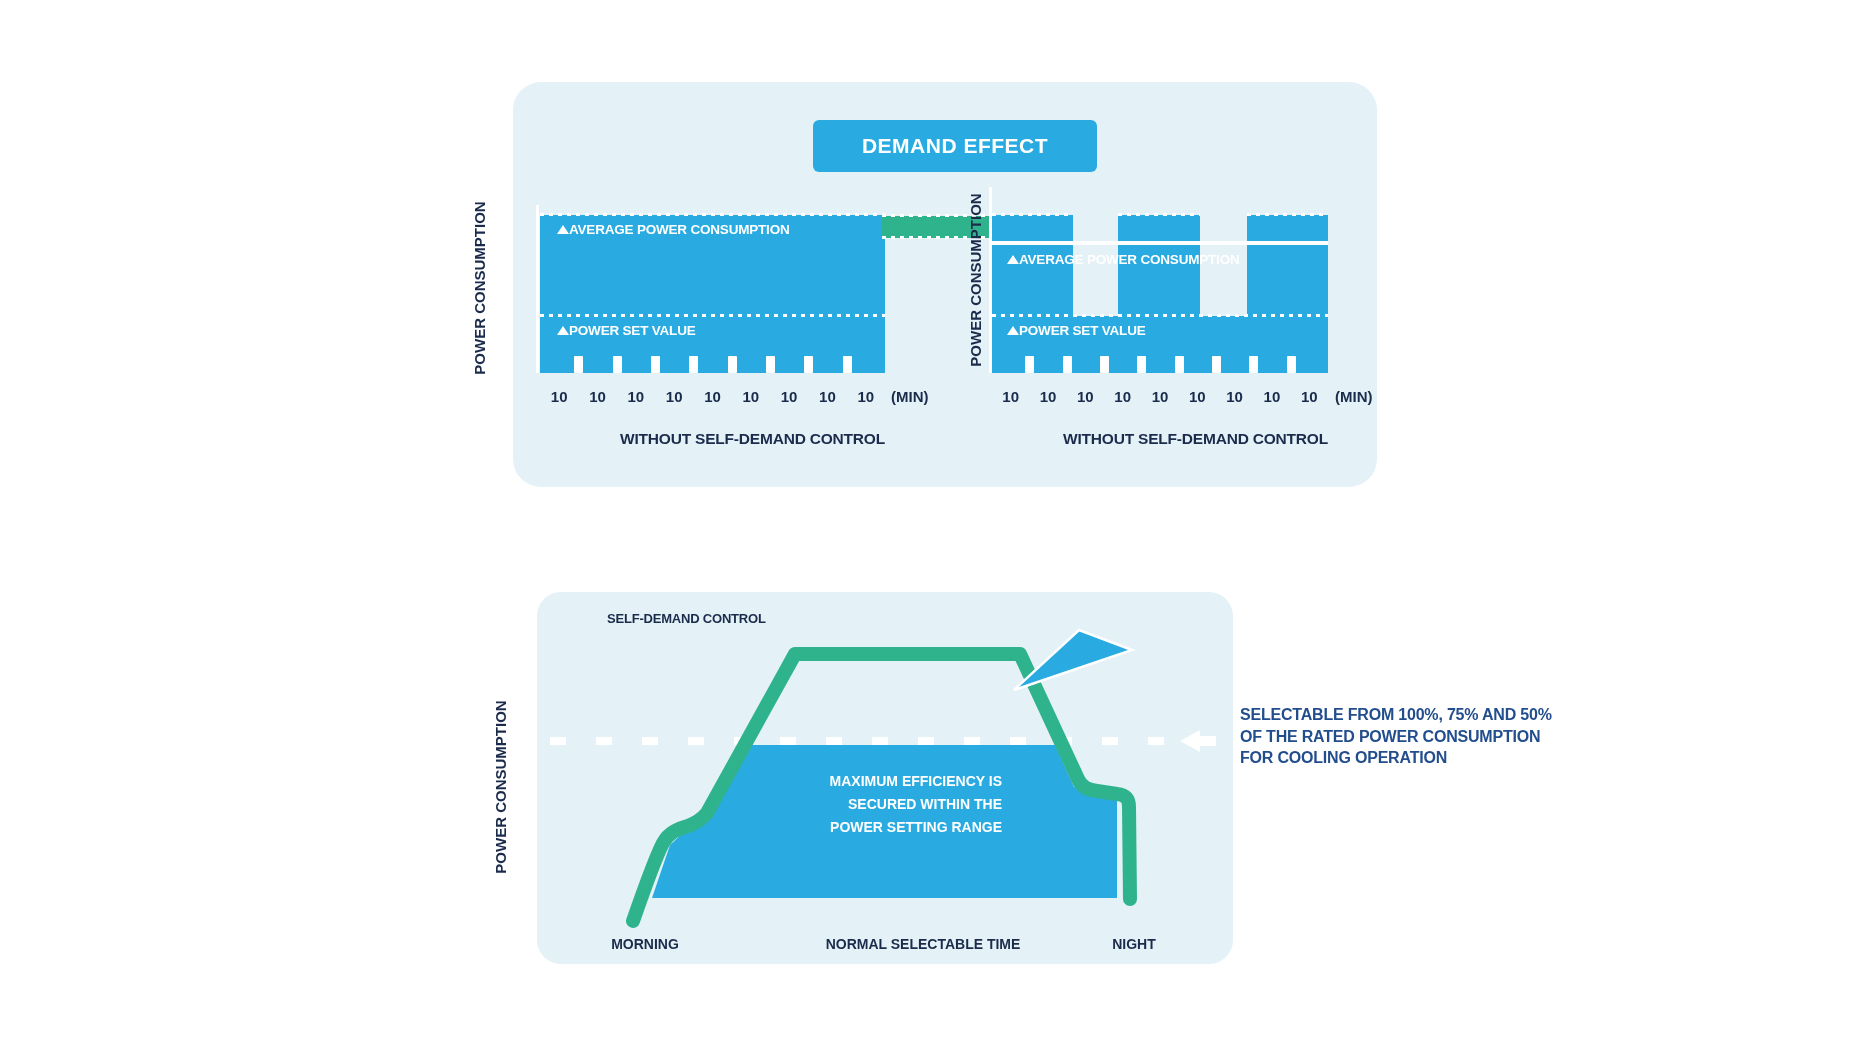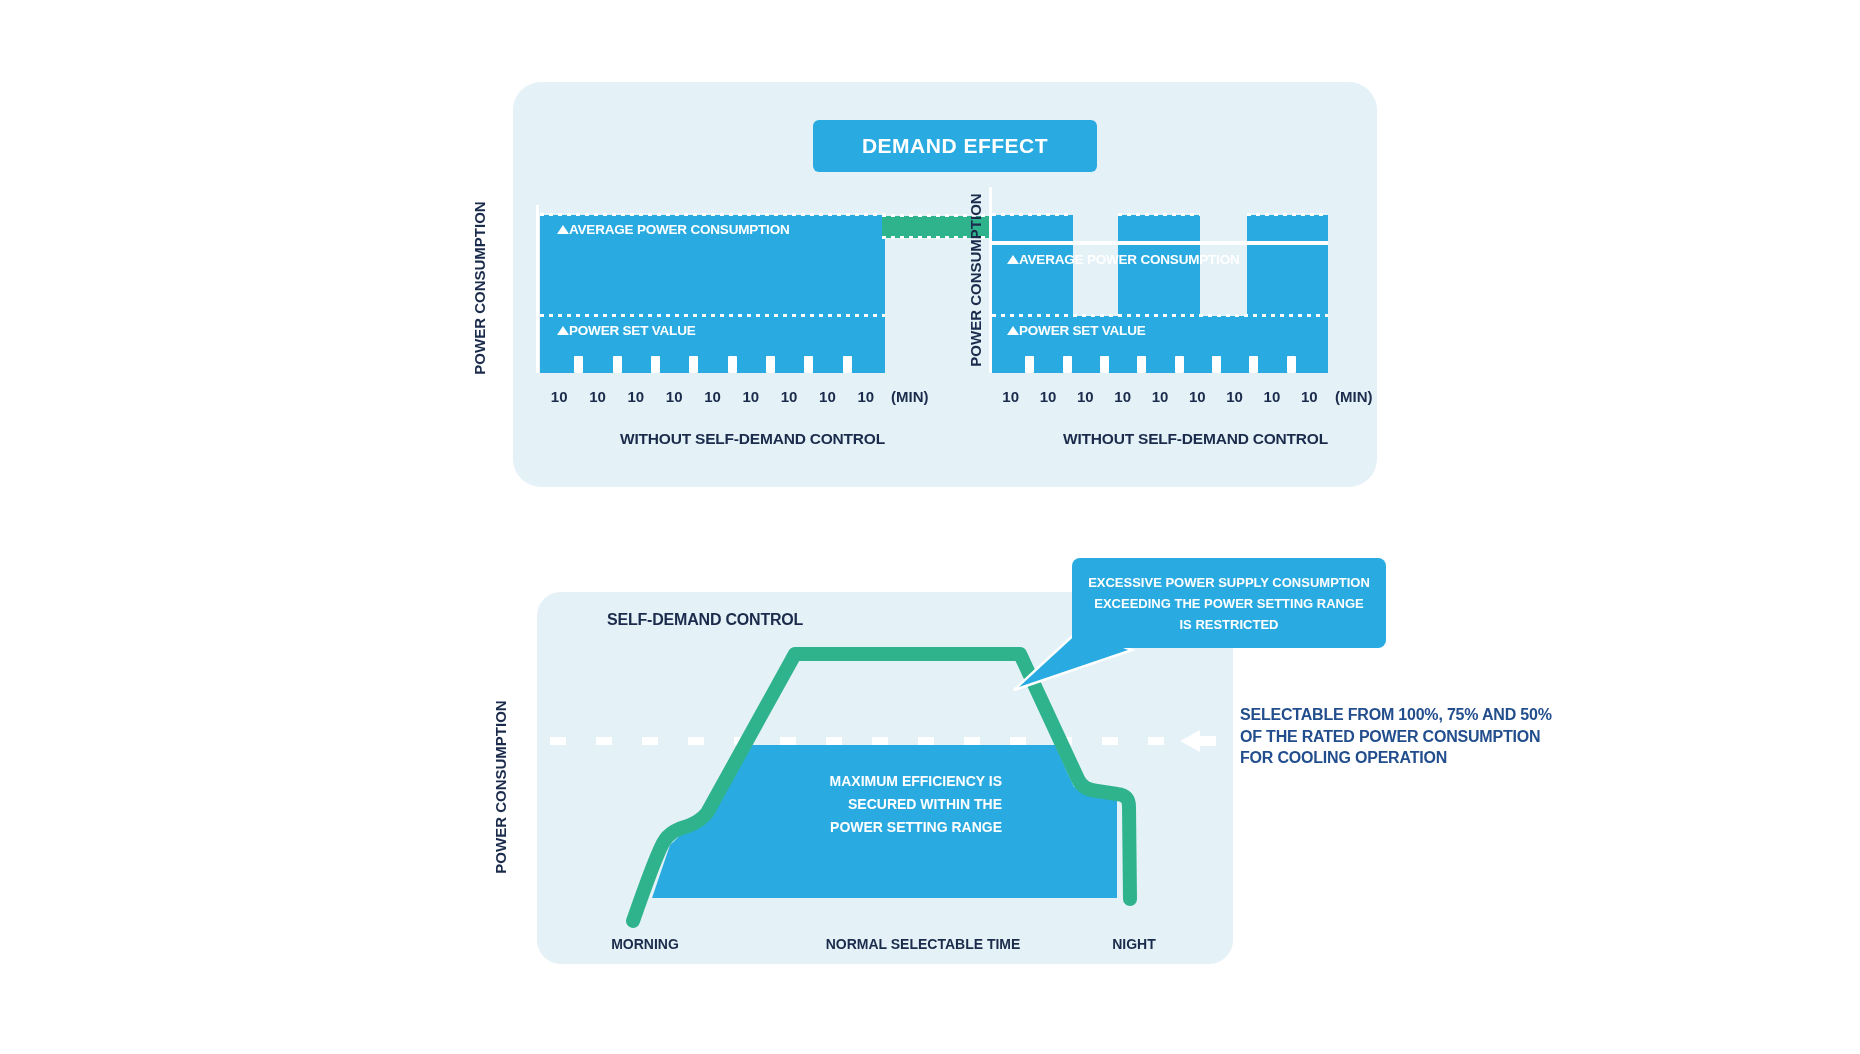--- a/index.html
+++ b/index.html
@@ -27,21 +27,21 @@
   .unit{position:absolute;color:#1B2B4B;font-size:15px;}
   .caption{position:absolute;text-align:right;color:#1B2B4B;font-size:15.5px;letter-spacing:-.2px;}
   .green-band{position:absolute;background:#2FB38D;}
   #callout{position:absolute;left:1072px;top:558px;width:314px;height:90px;background:#29ABE2;
            border-radius:8px;color:#fff;font-size:13px;line-height:21px;text-align:center;
            display:flex;align-items:center;justify-content:center;}
   #side-note{position:absolute;left:1240px;top:704px;width:320px;color:#234E8D;
              font-size:16px;line-height:21.5px;letter-spacing:-.2px;}
   #area-note{position:absolute;left:742px;top:770px;width:260px;color:#fff;font-size:14px;
              line-height:23px;text-align:right;}
-  #bp-title{position:absolute;left:607px;top:611px;color:#1B2B4B;font-size:16px;letter-spacing:-.2px;}
+  #bp-title{position:absolute;left:607px;top:611px;color:#1B2B4B;font-size:13px;letter-spacing:-.2px;}
   .xlab{position:absolute;color:#1B2B4B;font-size:14px;transform:translateX(-50%);white-space:nowrap;}
 </style>
 </head>
 <body>
 
 <div id="stage">
 
   <div id="top-panel" class="panel">
 
     <div class="title-box" style="left:300px;top:38px;width:284px;height:52px;">
@@ -143,25 +143,20 @@
              C 1126,795 1129,799 1129,807 L 1130,899" fill="none" stroke="#2FB38D" stroke-width="14" stroke-linecap="round" stroke-linejoin="round"></path>
     <polygon points="1079,630 1132,650 1014,690" fill="#29ABE2" stroke="#ffffff" stroke-width="2.5"></polygon>
   </svg>
 
   <div id="bp-title">SELF-DEMAND CONTROL</div>
 
   <div id="area-note" class="preline">MAXIMUM EFFICIENCY IS
 SECURED WITHIN THE
 POWER SETTING RANGE</div>
 
-  <div id="callout">
-    <span class="preline">EXCESSIVE POWER SUPPLY CONSUMPTION
-EXCEEDING THE POWER SETTING RANGE
-IS RESTRICTED</span>
-  </div>
 
   <div id="side-note" class="preline">SELECTABLE FROM 100%, 75% AND 50%
 OF THE RATED POWER CONSUMPTION
 FOR COOLING OPERATION</div>
 
   <div class="xlab" style="left:645px;top:936px;">MORNING</div>
   <div class="xlab" style="left:923px;top:936px;">NORMAL SELECTABLE TIME</div>
   <div class="xlab" style="left:1134px;top:936px;">NIGHT</div>
 
 </div>

